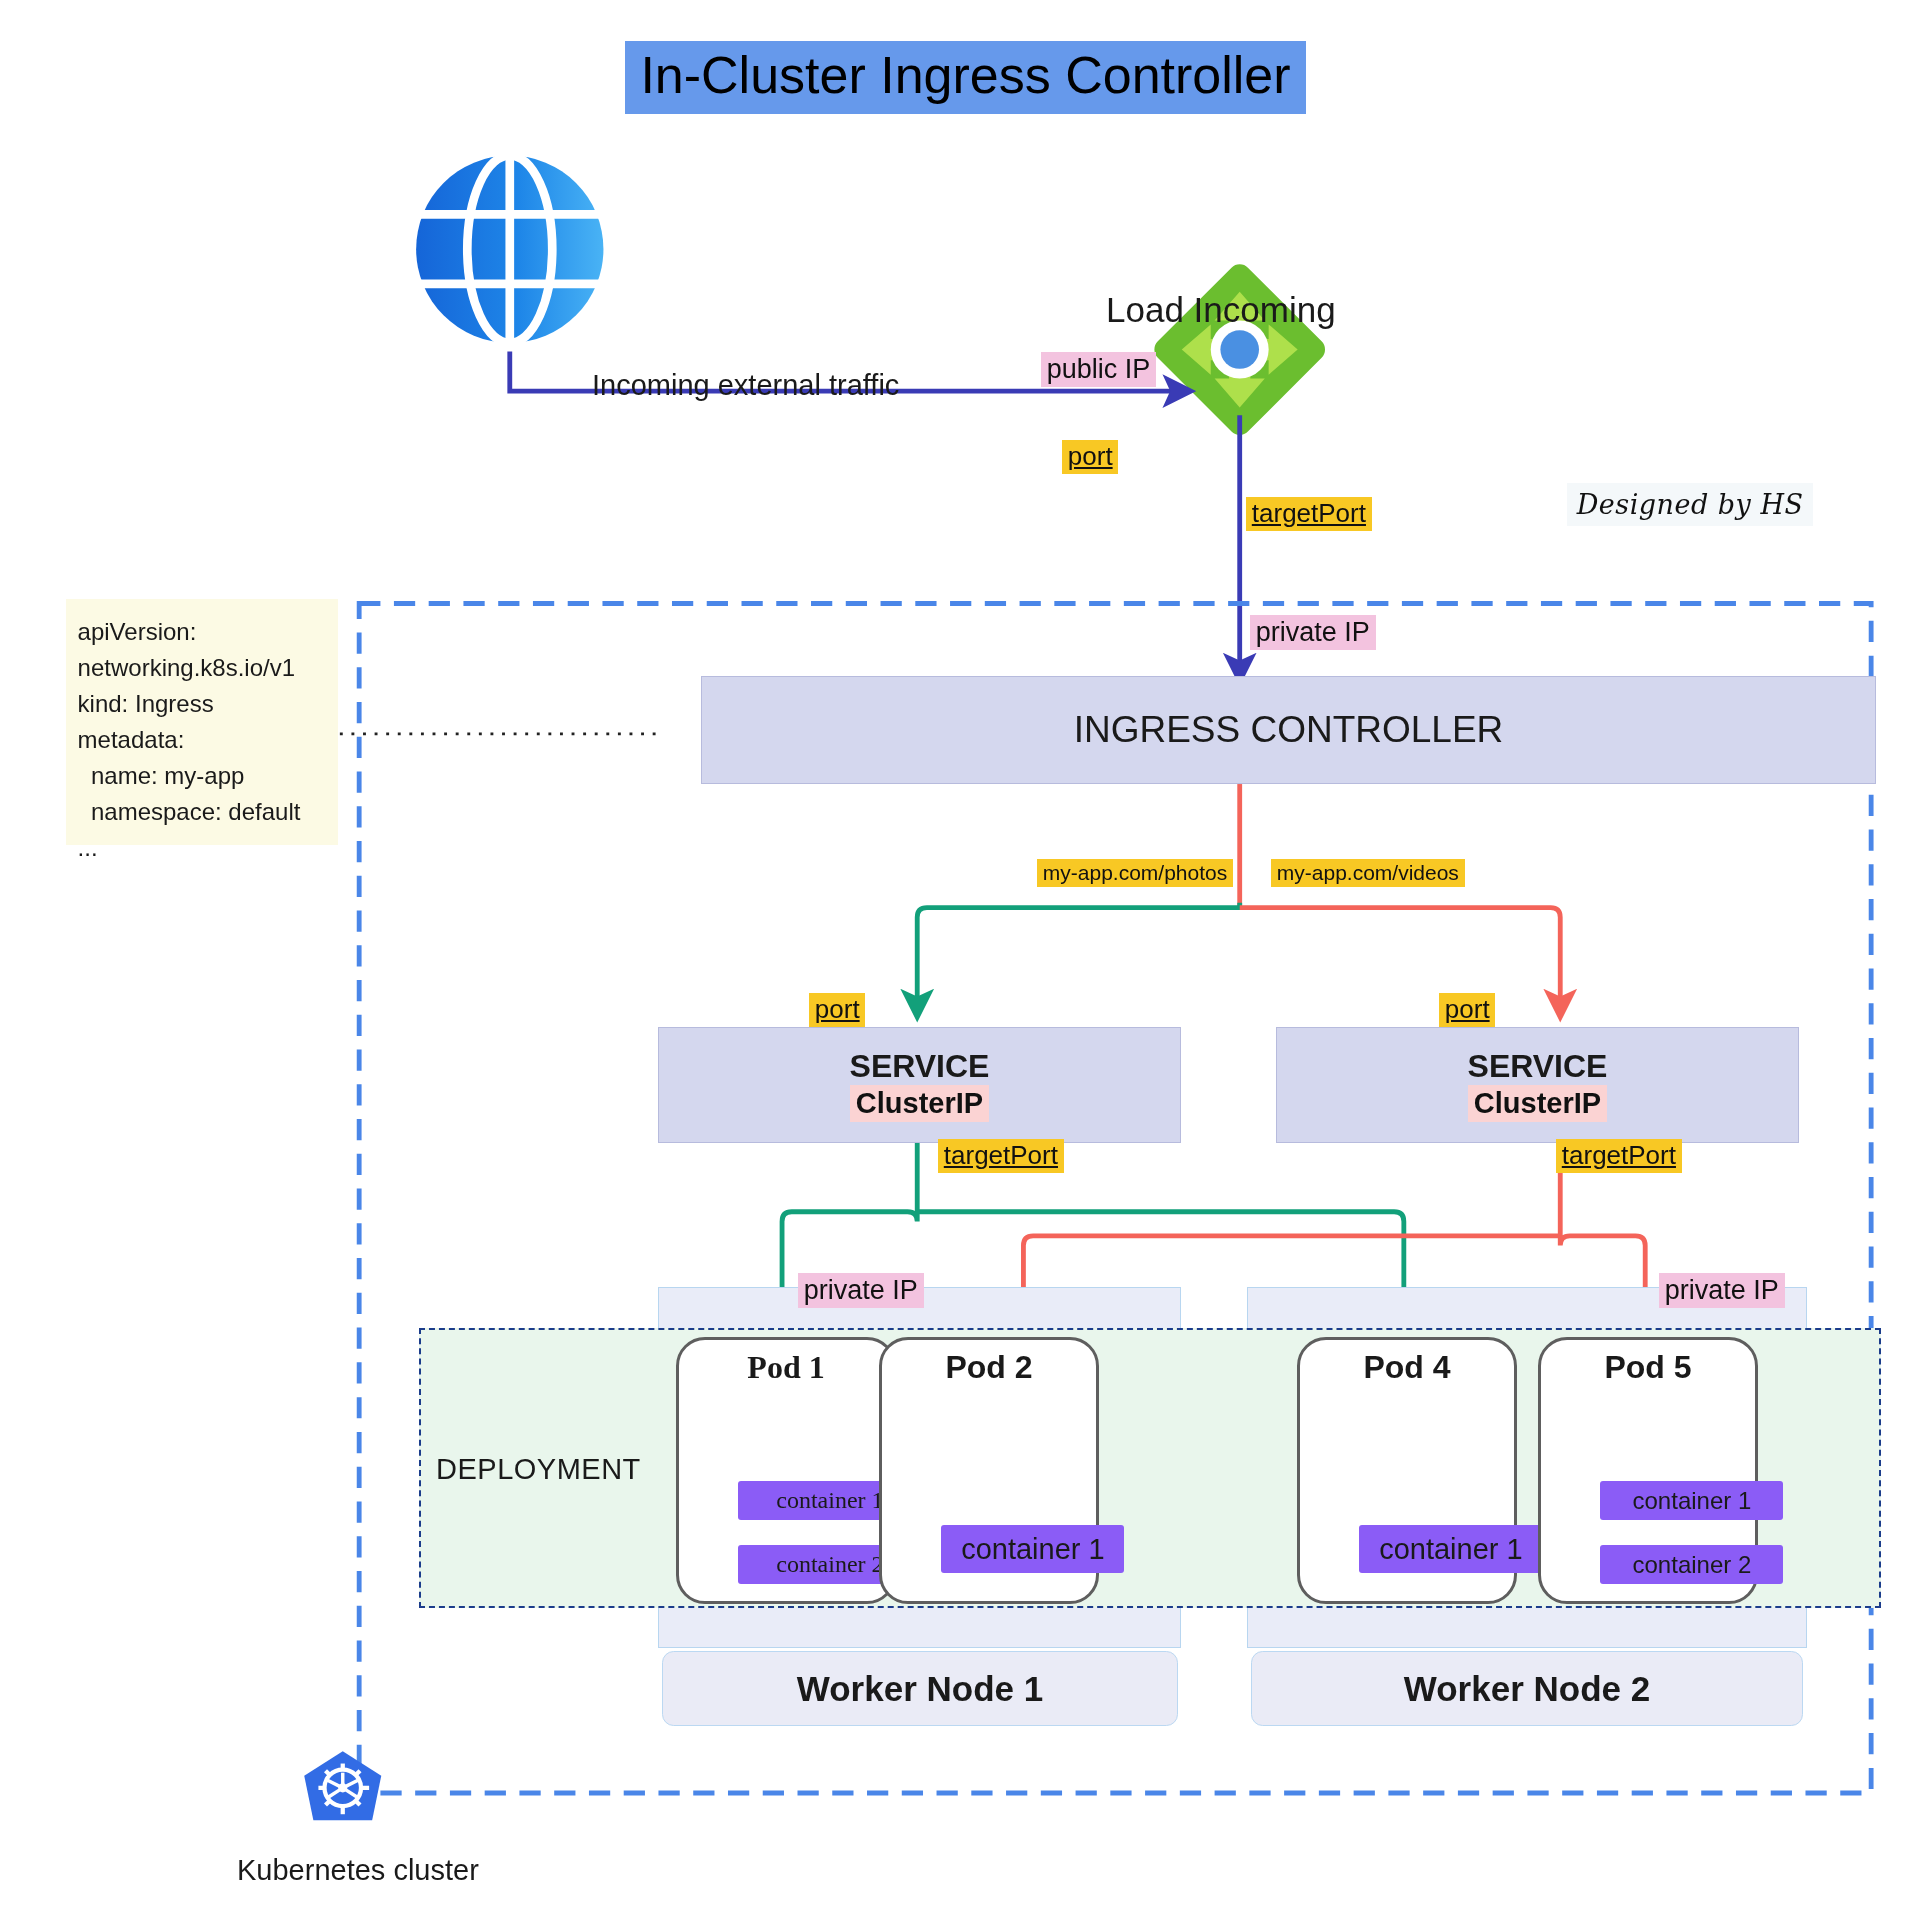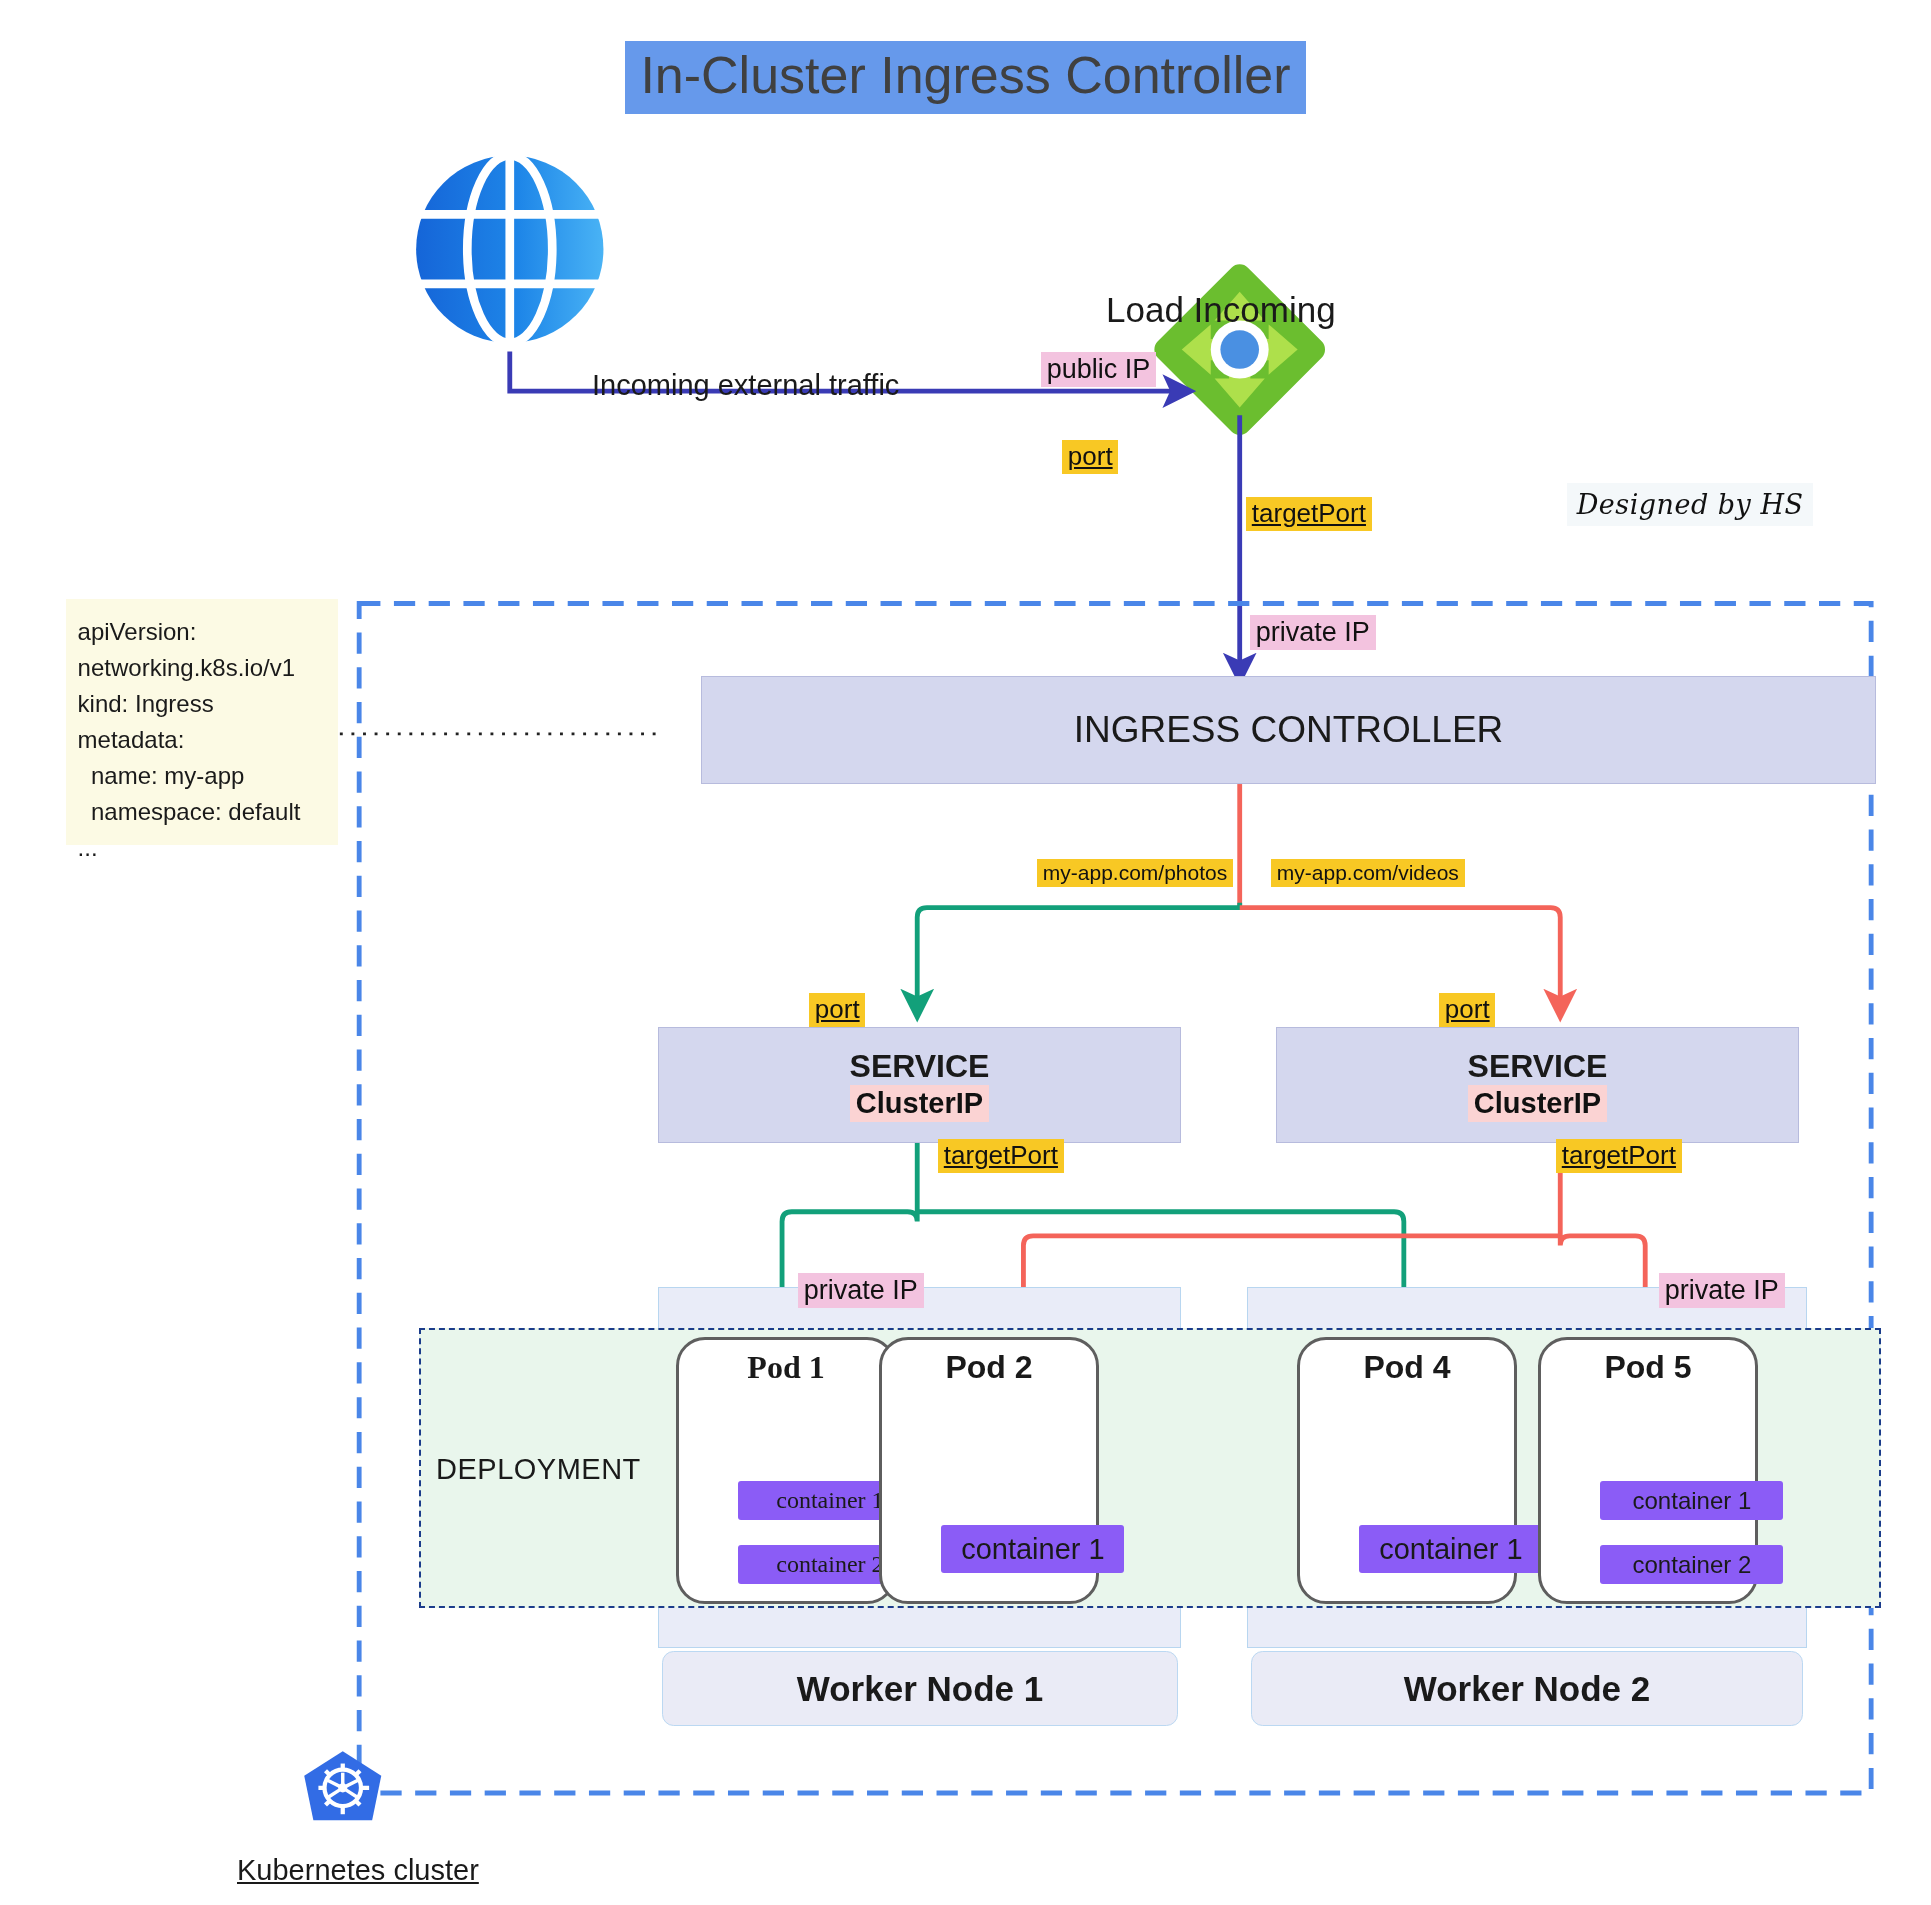--- a/index.html
+++ b/index.html
@@ -3,21 +3,21 @@
 <meta charset="utf-8">
 <style>
   html,body{margin:0;padding:0;background:#ffffff;}
   body{width:1931px;height:1906px;position:relative;overflow:hidden;
        font-family:"Liberation Sans","DejaVu Sans",sans-serif;color:#1a1a1a;}
   .abs{position:absolute;}
   .ctr{display:flex;align-items:center;justify-content:center;text-align:center;}
 
   
   #title{left:0;top:39px;width:1931px;height:77px;}
-  #title .hl{background:#6699EB;color:#404040;font-size:52px;line-height:1.0;
+  #title .hl{background:#6699EB;color:#000000;font-size:52px;line-height:1.0;
              padding:7.7px 15.4px 13.5px 15.4px;white-space:nowrap;}
 
   
   .chip{white-space:nowrap;line-height:1.15;padding:1.9px 5.8px;}
   .chip-yellow{background:#F8C824;color:#111;font-size:26px;text-decoration:underline;}
   .chip-yellow-sm{background:#F8C824;color:#111;font-size:21px;}
   .chip-pink{background:#F3C3DF;color:#111;font-size:27px;font-weight:normal;}
   .chip-salmon{background:#FBD3D3;color:#111;font-size:29px;font-weight:bold;}
   .chip-sig{background:#F4F8FA;color:#111;font-size:27px;font-style:italic;
             font-family:"DejaVu Serif",serif;letter-spacing:0.5px;padding:5.8px 9.7px;}
@@ -313,14 +313,14 @@
   </div>
 </div>
 
 <div class="abs node-label ctr" id="node1-label">
   <span class="t">Worker Node 1</span>
 </div>
 <div class="abs node-label ctr" id="node2-label">
   <span class="t">Worker Node 2</span>
 </div>
 
-<div class="abs lbl" id="k8s-caption" style="left:237px;top:1854px;text-decoration:underline;">Kubernetes cluster</div>
+<div class="abs lbl" id="k8s-caption" style="left:237px;top:1854px;">Kubernetes cluster</div>
 
 
 </body></html>

